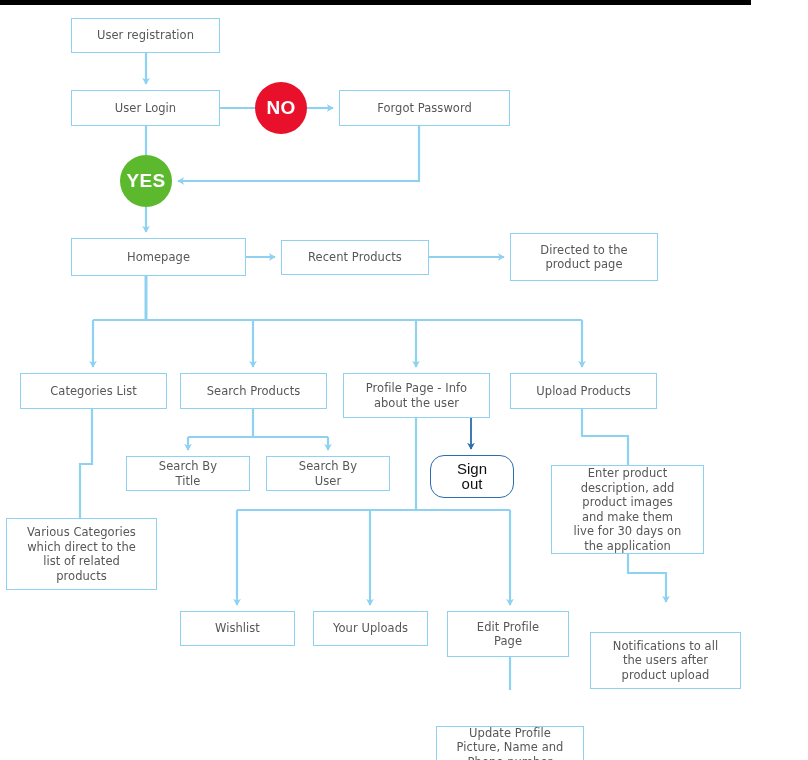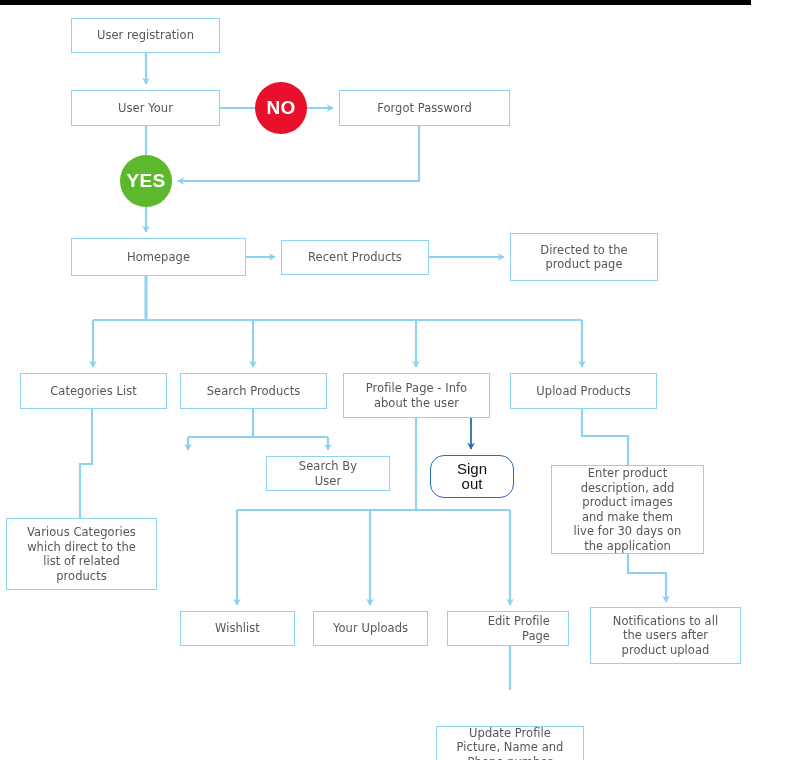--- a/index.html
+++ b/index.html
@@ -132,54 +132,55 @@
       <path d="M510,646 L510,690"></path>
     </g>
     <g stroke="#2a6ead" stroke-width="1.8" fill="none">
 
       <path d="M471,418 L471,449" marker-end="url(#ahd)"></path>
     </g>
   </svg>
 
   <div class="node" style="left:71px;top:18px;width:149px;height:35px;">User registration</div>
 
-  <div class="node" style="left:71px;top:90px;width:149px;height:36px;">User Your</div>
+  <div class="node" style="left:71px;top:90px;width:149px;height:36px;">User Login</div>
 
   <div class="node" style="left:339px;top:90px;width:171px;height:36px;">Forgot Password</div>
 
   <div class="node" style="left:71px;top:238px;width:175px;height:38px;">Homepage</div>
 
   <div class="node" style="left:281px;top:240px;width:148px;height:35px;">Recent Products</div>
 
   <div class="node" style="left:510px;top:233px;width:148px;height:48px;">Directed to the product page</div>
 
   <div class="node" style="left:20px;top:373px;width:147px;height:36px;">Categories List</div>
 
   <div class="node" style="left:180px;top:373px;width:147px;height:36px;">Search Products</div>
 
   <div class="node" style="left:343px;top:373px;width:147px;height:45px;">Profile Page - Info about the user</div>
 
   <div class="node" style="left:510px;top:373px;width:147px;height:36px;">Upload Products</div>
 
+  <div class="node" style="left:126px;top:456px;width:124px;height:35px;">Search By Title</div>
 
   <div class="node" style="left:266px;top:456px;width:124px;height:35px;">Search By User</div>
 
   <div class="node signout" style="left:430px;top:455px;width:84px;height:43px;border-radius:14px;">Sign out</div>
 
   <div class="node" style="left:551px;top:465px;width:153px;height:89px;">Enter product description, add product images and make them live for 30 days on the application</div>
 
   <div class="node" style="left:6px;top:518px;width:151px;height:72px;">Various Categories which direct to the list of related products</div>
 
   <div class="node" style="left:180px;top:611px;width:115px;height:35px;">Wishlist</div>
 
   <div class="node" style="left:313px;top:611px;width:115px;height:35px;">Your Uploads</div>
 
-  <div class="node" style="left:447px;top:611px;width:122px;height:35px;text-align:right;">Edit Profile Page</div>
+  <div class="node" style="left:447px;top:611px;width:122px;height:46px;">Edit Profile Page</div>
 
-  <div class="node" style="left:590px;top:607px;width:151px;height:57px;">Notifications to all the users after product upload</div>
+  <div class="node" style="left:590px;top:632px;width:151px;height:57px;">Notifications to all the users after product upload</div>
 
   <div class="node" style="left:436px;top:726px;width:148px;height:57px;">Update Profile Picture, Name and Phone number here</div>
 
   <div class="circle" style="left:255px;top:82px;width:52px;height:52px;background:#e8102a;">NO</div>
 
   <div class="circle" style="left:120px;top:155px;width:52px;height:52px;background:#5cb82d;">YES</div>
 
 </div>
 
 </body></html>

